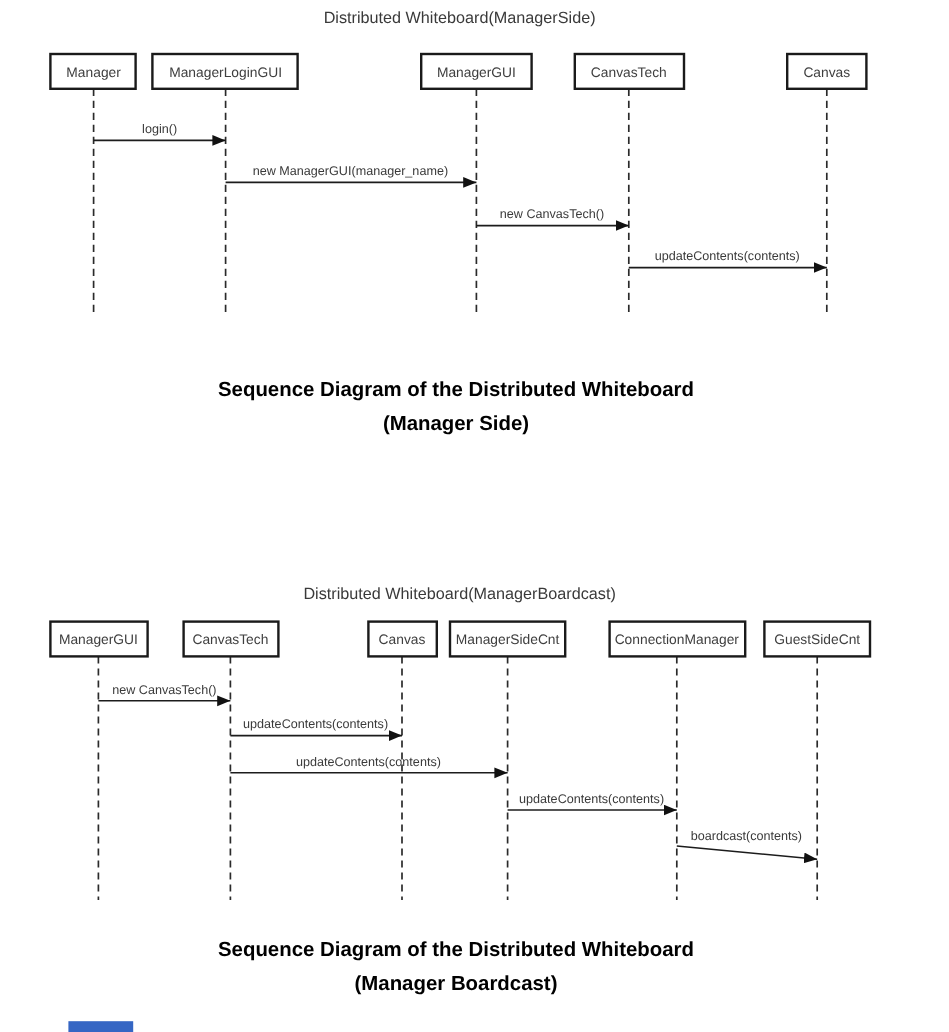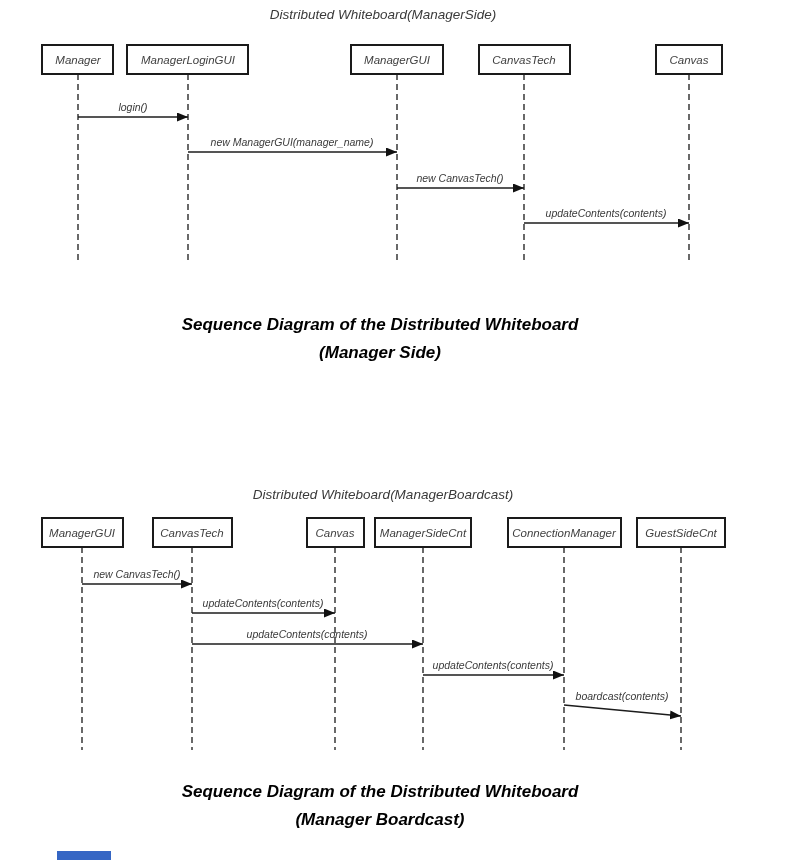--- a/index.html
+++ b/index.html
@@ -7,21 +7,20 @@
     padding: 0;
     background: #ffffff;
   }
   .page {
     position: relative;
     width: 791px;
     height: 860px;
     background: #ffffff;
     overflow: hidden;
     font-family: "Liberation Sans", sans-serif;
-    font-style: italic;
   }
   svg text {
     font-family: "Liberation Sans", sans-serif;
   }
   .diagram-title {
     font-size: 13.5px;
     fill: #3a3a3a;
   }
   .actor-label {
     font-size: 11.5px;

